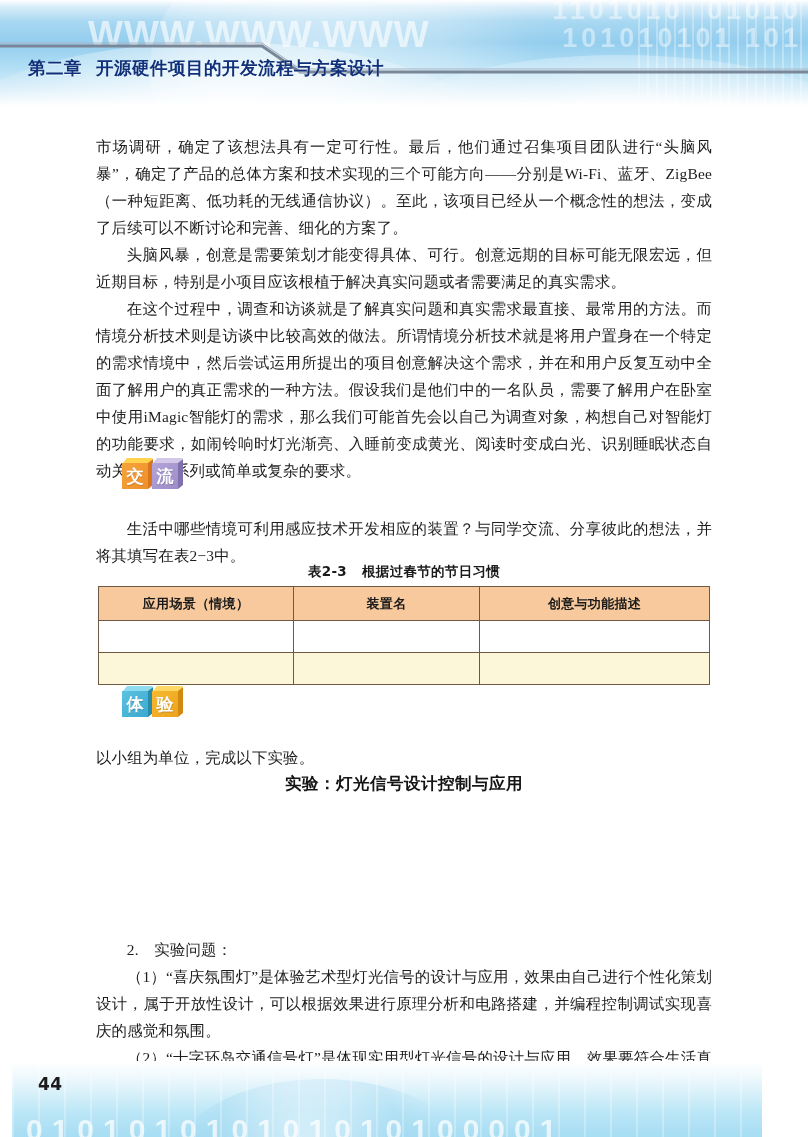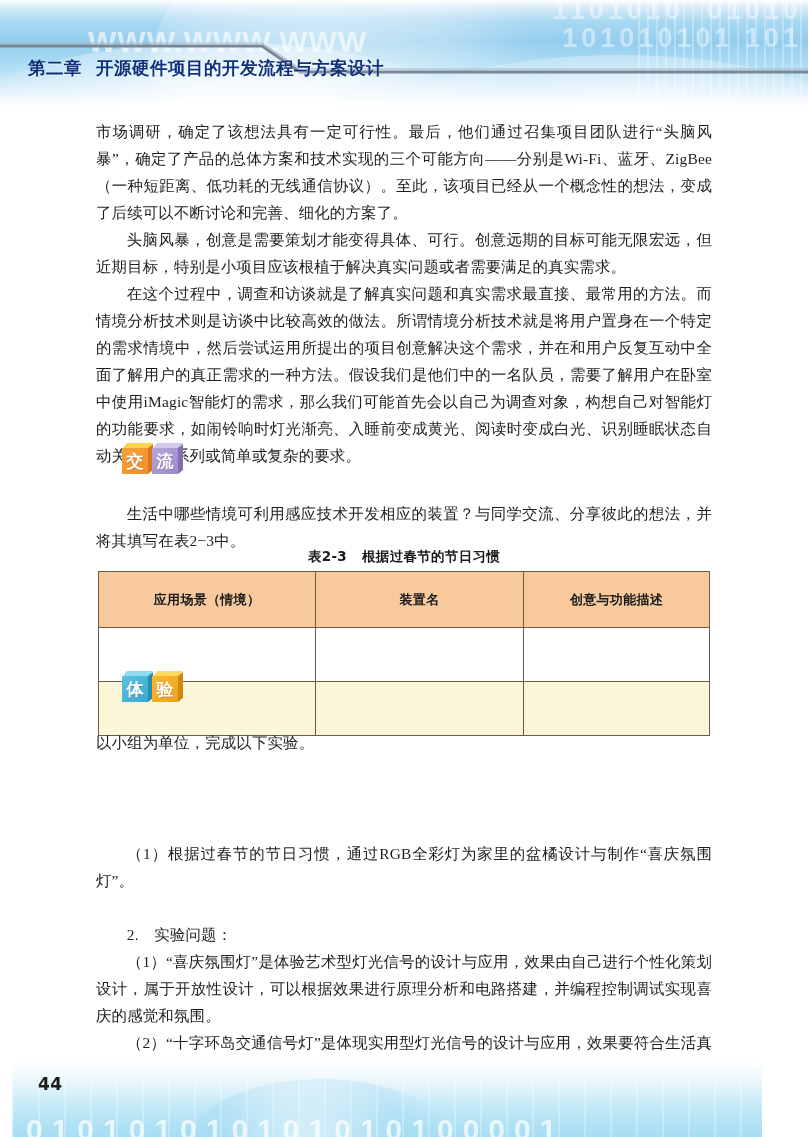--- a/index.html
+++ b/index.html
@@ -57,24 +57,24 @@
     left: 380px; top: 55px;
     width: 480px; height: 150px;
     border-radius: 50%;
     background: radial-gradient(ellipse at 50% 35%,
         rgba(255,255,255,0.6) 0%,
         rgba(255,255,255,0.25) 45%,
         rgba(255,255,255,0) 70%);
   }
   .hdr-www {
     position: absolute;
-    left: 88px; top: 25px;
+    left: 88px; top: 14px;
     font-family: "Liberation Sans", sans-serif;
     font-weight: bold;
-    font-size: 30px;
+    font-size: 37px;
     letter-spacing: 1px;
     color: rgba(255,255,255,0.62);
     white-space: nowrap;
   }
   .hdr-binary {
     position: absolute;
     right: 6px; top: -4px;
     font-family: "Liberation Sans", sans-serif;
     font-weight: bold;
     font-size: 27px;
@@ -107,21 +107,21 @@
     color: #10307a;
     text-shadow: 0 1px 0 rgba(255,255,255,0.6);
     white-space: nowrap;
     margin-top: 16px;
   }
   .hdr-title .seg-gap { display:inline-block; width: 14px; }
 
   
   .content {
     position: absolute;
-    left: 0; top: 93px;
+    left: 0; top: 108px;
     width: 688px;
     height: 955px;
   }
   .para {
     position: absolute;
     left: 96px;
     width: 616px;
     font-family: "Liberation Serif", "DejaVu Serif", serif;
     font-size: 15.4px;
     line-height: 27px;
@@ -196,21 +196,21 @@
   .data-table {
     position: absolute;
     left: 98px;
     width: 612px;
     border-collapse: collapse;
     table-layout: fixed;
   }
   .data-table th, .data-table td {
     border: 1.2px solid #6e5a44;
     height: 23px;
-    padding: 15px;
+    padding: 4px;
   }
   .data-table th {
     background: #f7c99c;
     font-family: "DejaVu Sans", "Liberation Sans", sans-serif;
     font-weight: bold;
     font-size: 13px;
     color: #1a1a1a;
     text-align: center;
     letter-spacing: 0.3px;
     height: 25px;
@@ -344,22 +344,22 @@
     </tbody>
   </table>
 
   <div class="badge" style="left: 122px; top: 583px;">
     <span class="cube cube-blue">体</span>
     <span class="cube cube-yellow">验</span>
   </div>
 
   <p class="para" style="top: 621px;">以小组为单位，完成以下实验。</p>
 
-
-  <p class="para indent" style="top: 732px;">（1）根据过春节的节日习惯，通过RGB全彩灯为家里的盆橘设计与制作“喜庆氛围灯”。</p>
+  <div class="section-title" style="top: 665px;">实验：灯光信号设计控制与应用</div>
+
   <p class="para indent" style="top: 813px;">2.　实验问题：</p>
   <p class="para indent" style="top: 840px;">（1）“喜庆氛围灯”是体验艺术型灯光信号的设计与应用，效果由自己进行个性化策划设计，属于开放性设计，可以根据效果进行原理分析和电路搭建，并编程控制调试实现喜庆的感觉和氛围。</p>
   <p class="para indent" style="top: 921px;">（2）“十字环岛交通信号灯”是体现实用型灯光信号的设计与应用，效果要符合生活真实场景的需要，属于模板性结构化设计，可以根据效果进行原理分析和电路搭建，并</p>
 
 </div>
 
 <div class="page-footer">
   <div class="ftr-globe"></div>
   <div class="ftr-lines"></div>
   <div class="ftr-binary">010101010101010100001</div>

